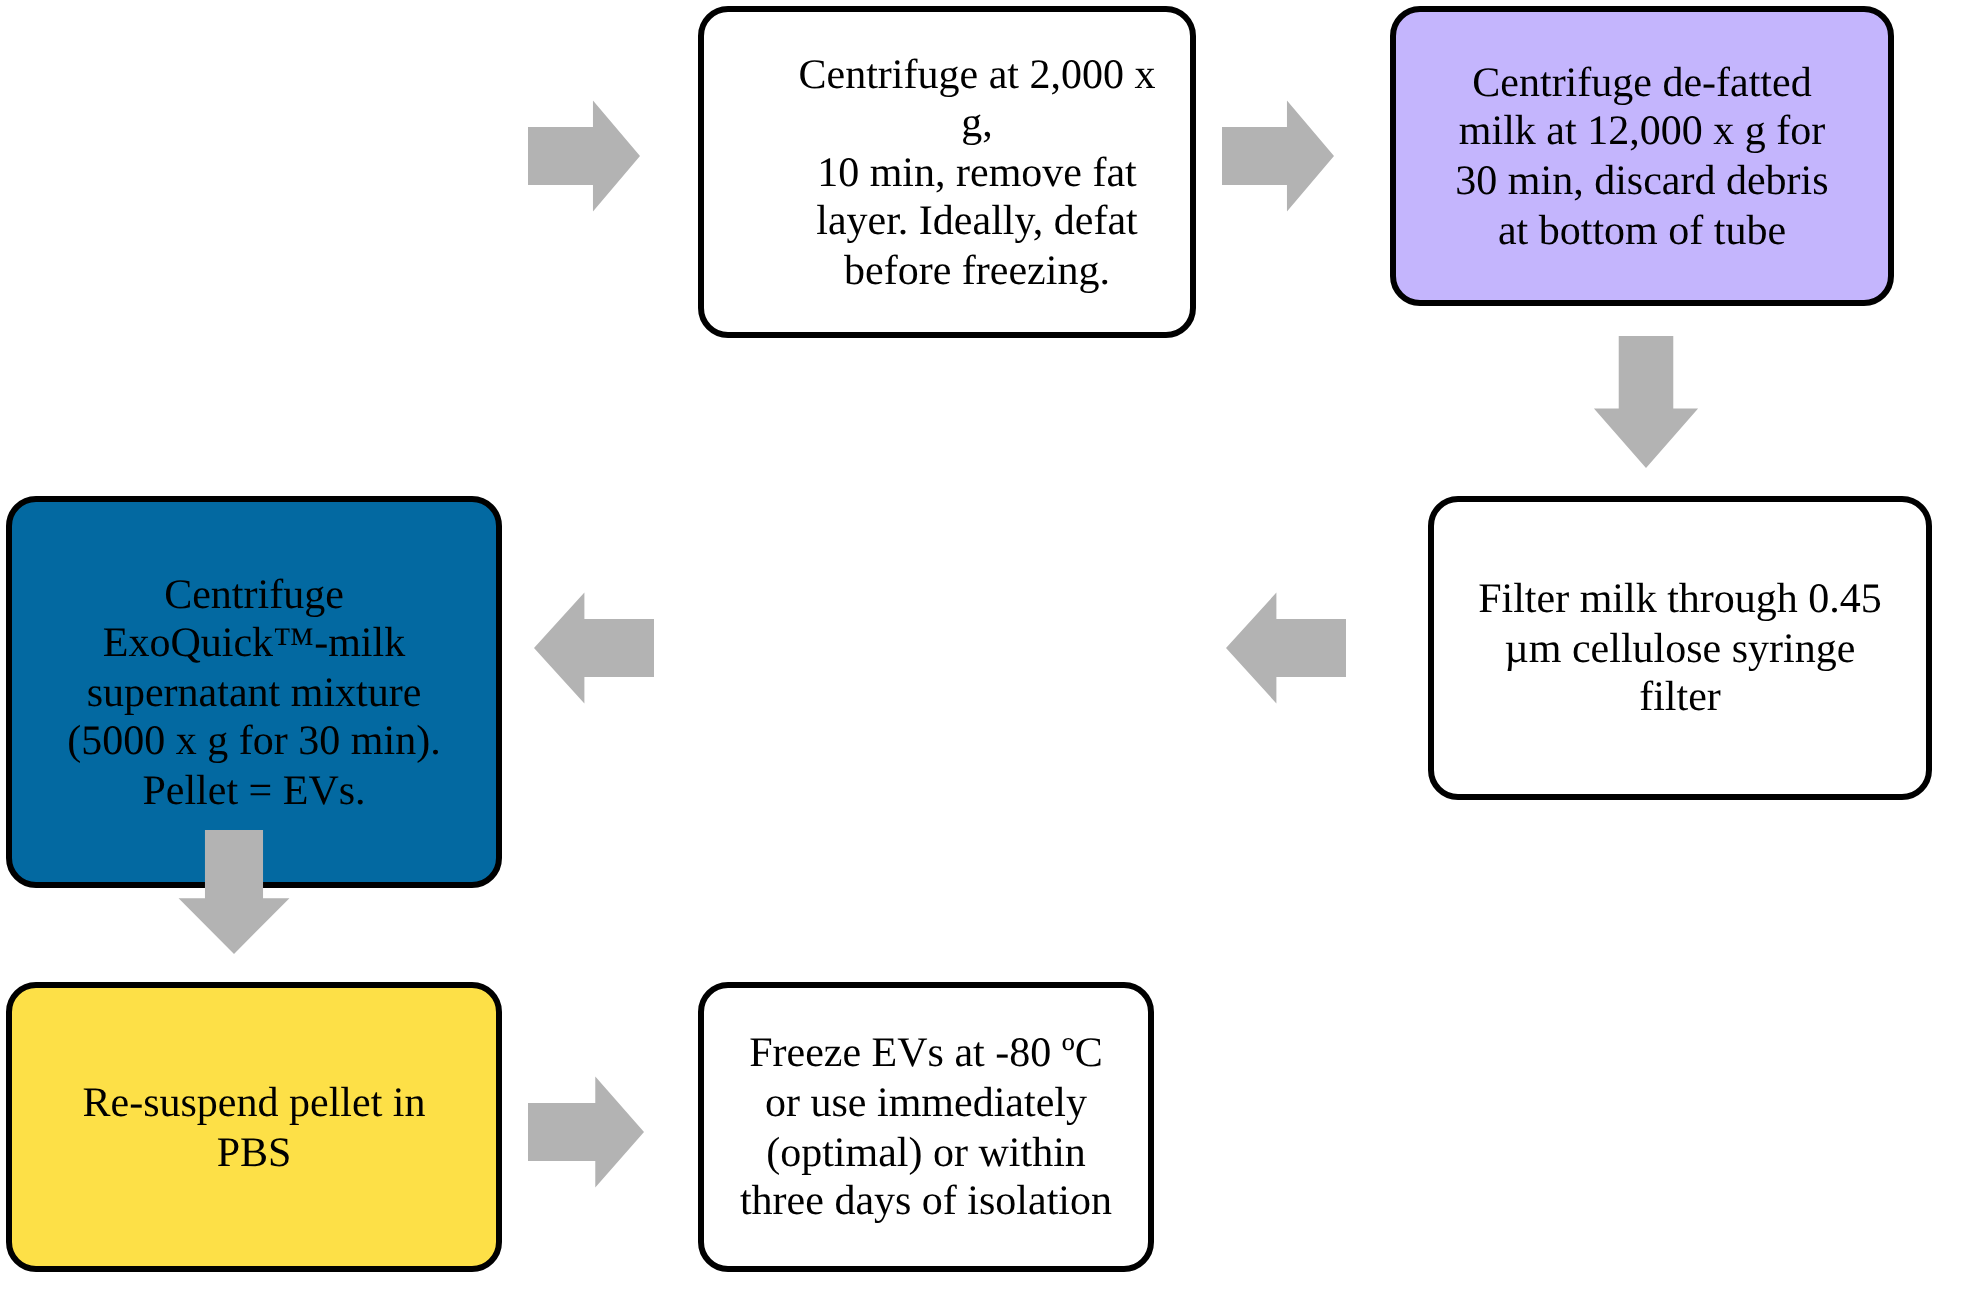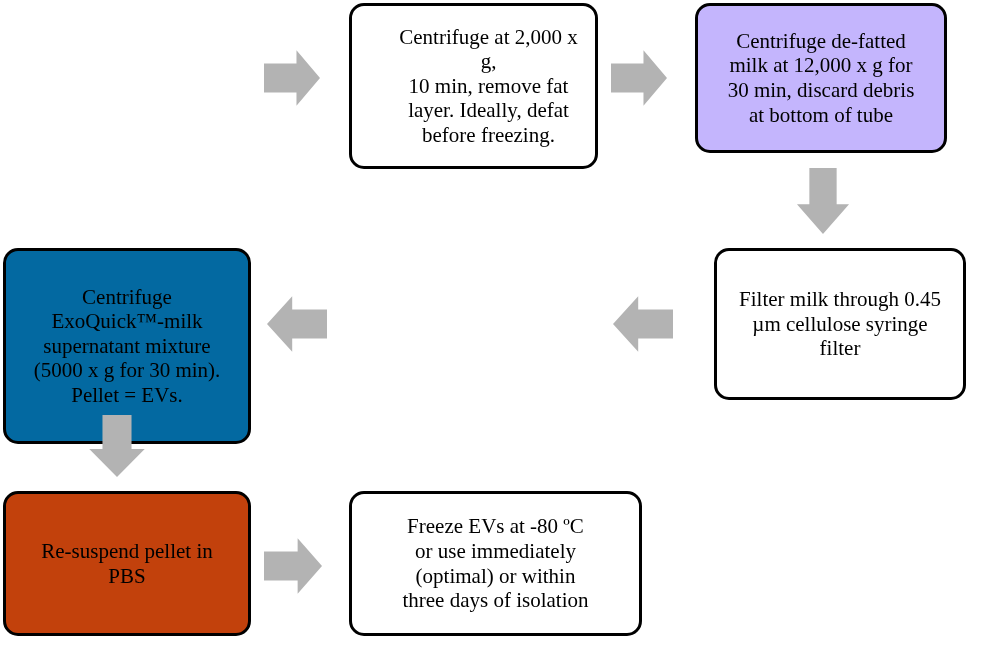--- a/index.html
+++ b/index.html
@@ -66,25 +66,25 @@
 µm cellulose syringe
 filter</span>
     </div>
     <div class="node" style="left: 3px; top: 248px; width: 248px; height: 196px; border-color: rgb(0, 0, 0); background: #0369a1;">
       <span class="node-text">Centrifuge
 ExoQuick™-milk
 supernatant mixture
 (5000 x g for 30 min).
 Pellet = EVs.</span>
     </div>
-    <div class="node" style="left: 3px; top: 491px; width: 248px; height: 145px; border-color: rgb(0, 0, 0); background: #c2410c;">
+    <div class="node" style="left: 3px; top: 491px; width: 248px; height: 145px; border-color: rgb(0, 0, 0); background: #fde047;">
       <span class="node-text">Re-suspend pellet in
 PBS</span>
     </div>
-    <div class="node" style="left: 349px; top: 491px; width: 293px; height: 145px; border-color: rgb(0, 0, 0); background: rgb(255, 255, 255);">
+    <div class="node" style="left: 349px; top: 491px; width: 228px; height: 145px; border-color: rgb(0, 0, 0); background: rgb(255, 255, 255);">
       <span class="node-text">Freeze EVs  at -80 ºC
 or use immediately
 (optimal) or within
 three days of isolation</span>
     </div>
     <div class="arrow" style="left: 264px; top: 45px; width: 56px; height: 66px;">
       <svg viewBox="0 0 100 100" preserveAspectRatio="none">
         <path d="M0,28 L58,28 L58,8 L100,50 L58,92 L58,72 L0,72 Z" fill="#b3b3b3"></path>
       </svg>
     </div>

